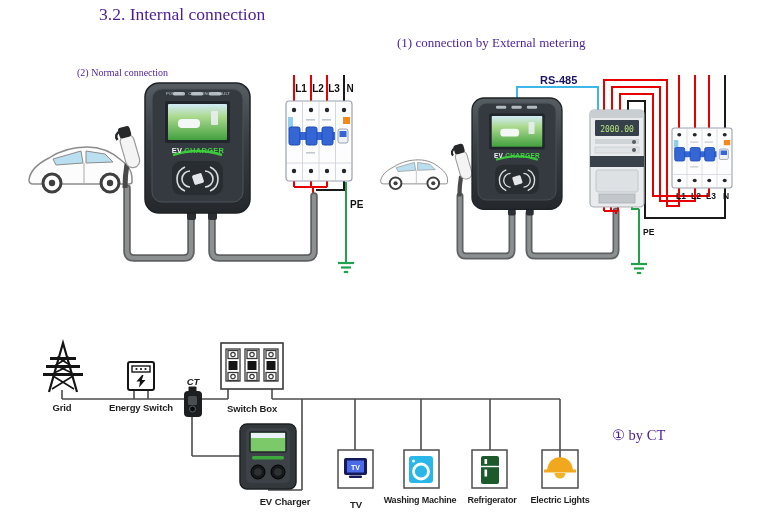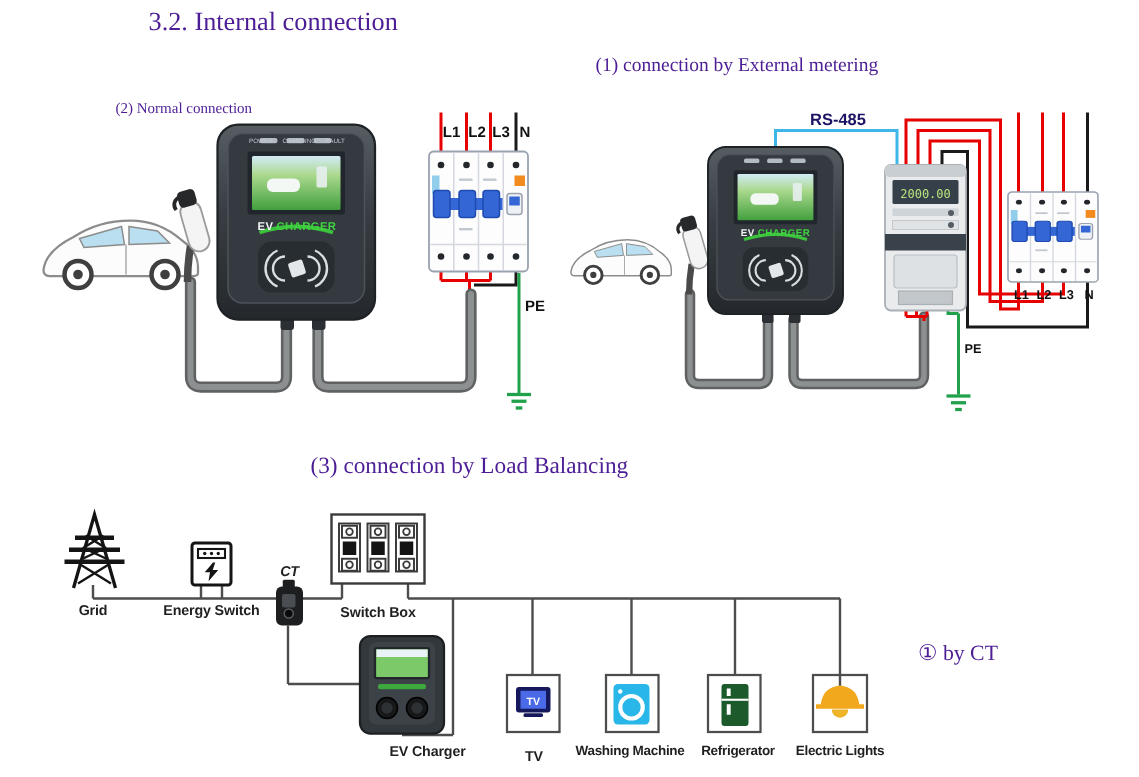--- a/index.html
+++ b/index.html
@@ -294,21 +294,20 @@
       <path d="M547 471 Q548 458 560 457 Q572 458 573 471 Z" fill="#f2a81d"></path>
       <line x1="544" y1="471" x2="576" y2="471" stroke="#f2a81d" stroke-width="3"></line>
       <path d="M554.5 473 A5.5 5.5 0 0 0 565.5 473 Z" fill="#f0b429"></path>
     </g>
   </g>
 </svg>
 
 <div class="abs serif" style="left:99px;top:4px;font-size:17.5px;">3.2. Internal connection</div>
 <div class="abs serif" style="left:77px;top:35px;font-size:10px;margin-top:32px;">(2) Normal connection</div>
 <div class="abs serif" style="left:397px;top:35px;font-size:13px;">(1) connection by External metering</div>
-<div class="abs serif" style="left:207px;top:302px;font-size:15.5px;">(3) connection by Load Balancing</div>
 <div class="abs serif" style="left:612px;top:427px;font-size:14.5px;">① by CT</div>
 
 <div class="abs wl ctr" style="left:301px;top:83px;">L1</div>
 <div class="abs wl ctr" style="left:318px;top:83px;">L2</div>
 <div class="abs wl ctr" style="left:334px;top:83px;">L3</div>
 <div class="abs wl ctr" style="left:350px;top:83px;">N</div>
 <div class="abs wl" style="left:350px;top:199px;">PE</div>
 
 <div class="abs" style="left:540px;top:74px;font-size:11px;font-weight:bold;color:#1b1464;">RS-485</div>
 <div class="abs wlr ctr" style="left:681px;top:191px;">L1</div>

